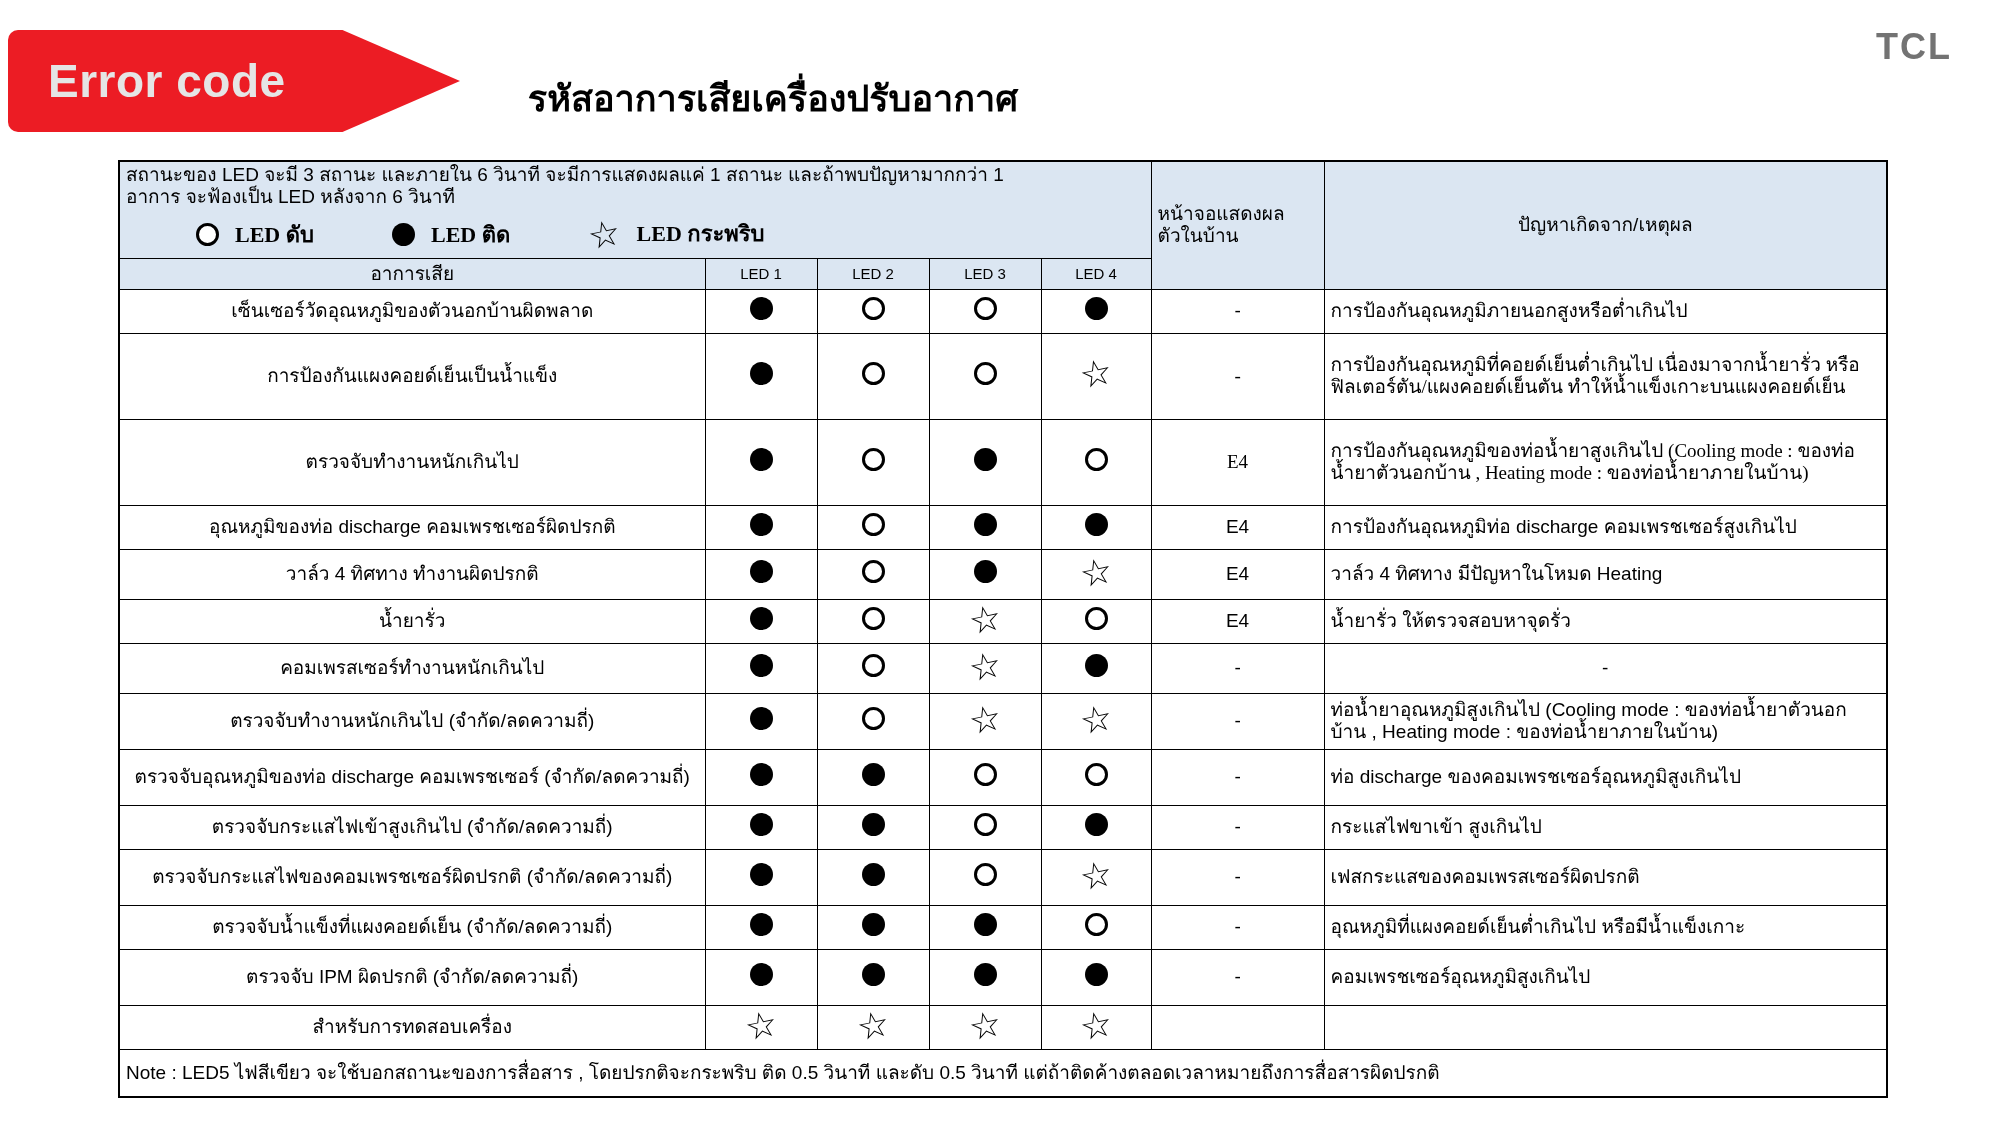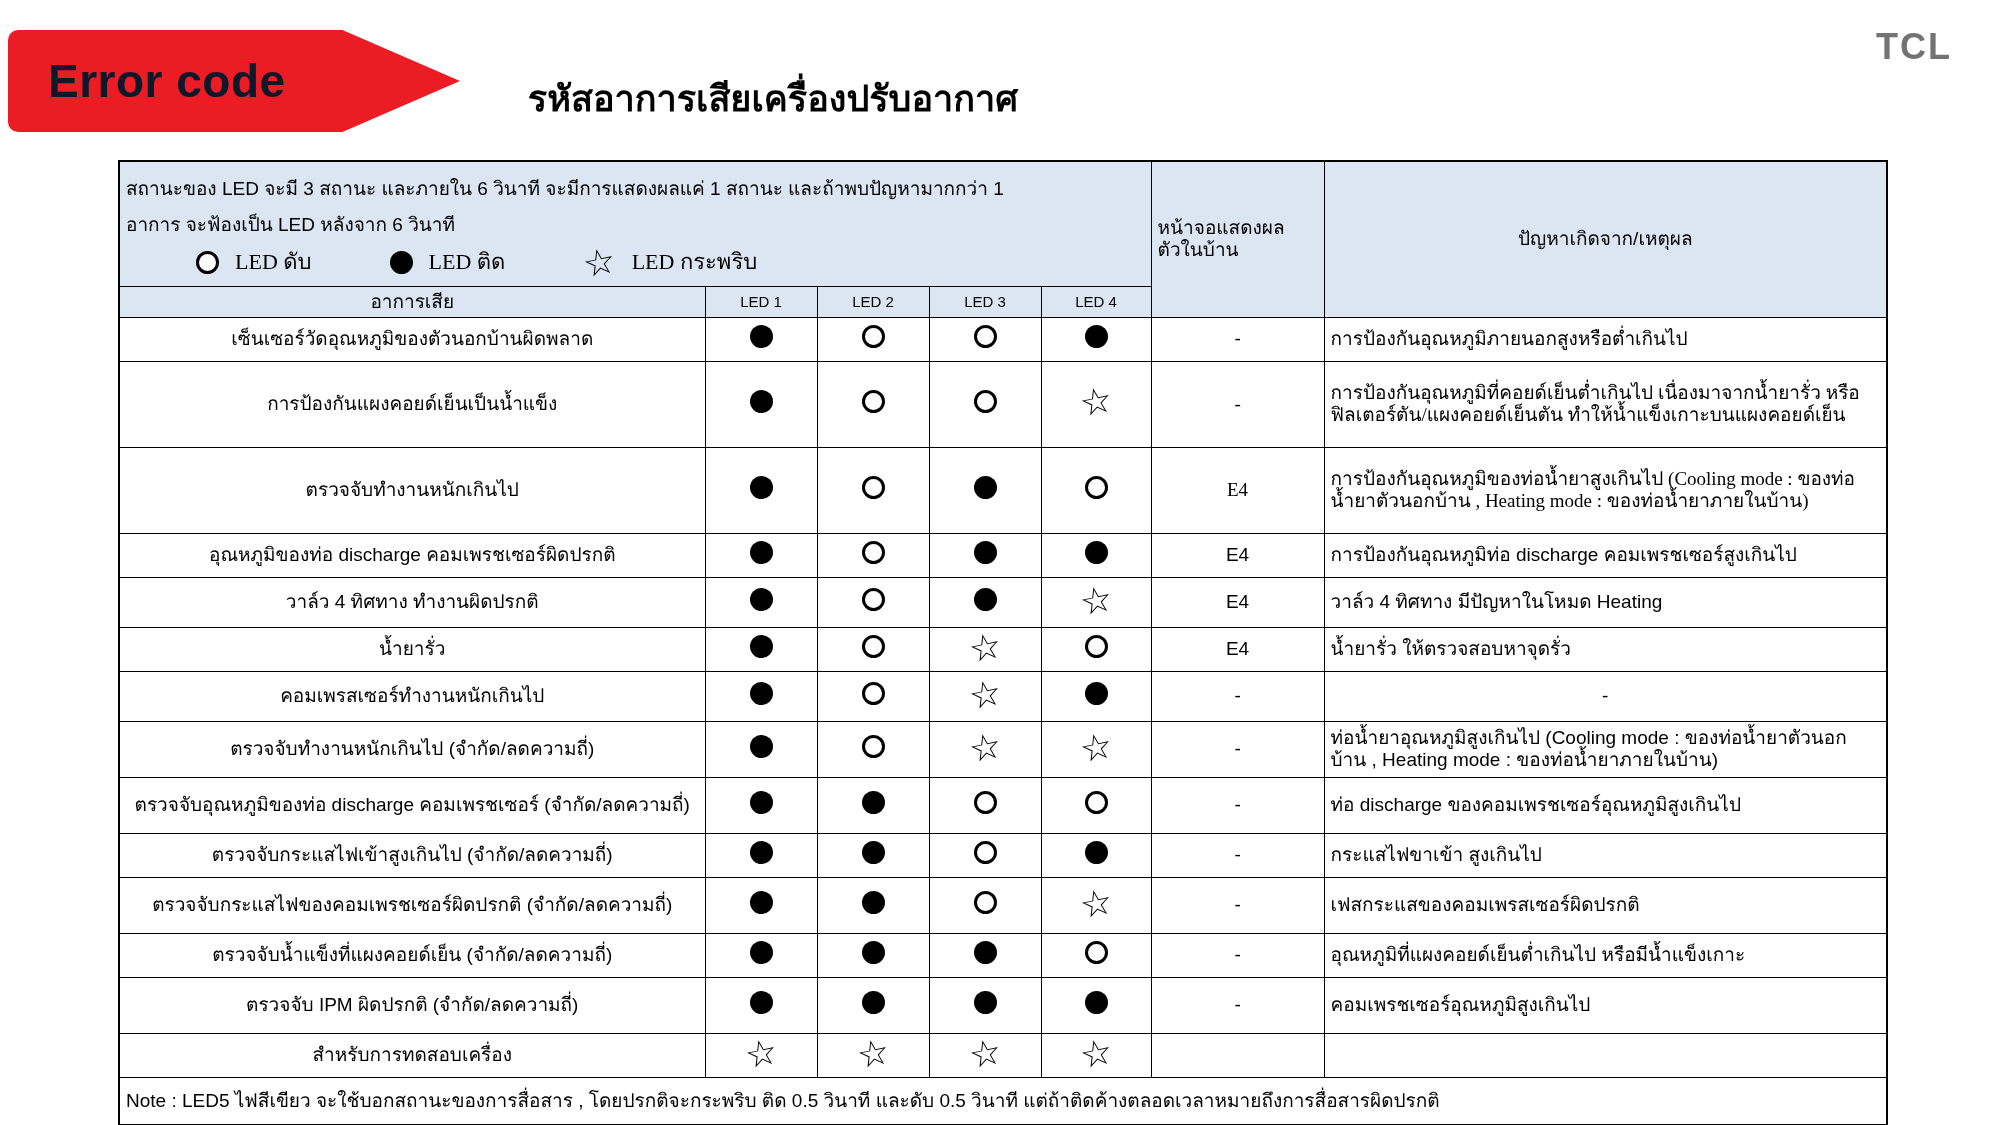--- a/index.html
+++ b/index.html
@@ -8,21 +8,21 @@
     font-family:"Liberation Sans","DejaVu Sans",sans-serif; color:#000;
   }
 
   
   .banner {
     position:absolute; left:8px; top:30px; width:452px; height:102px;
     background:#ec1c24; border-radius:10px 0 0 10px;
     clip-path:polygon(0 0,74% 0,100% 50%,74% 100%,0 100%);
     display:flex; align-items:center;
   }
-  .banner-label { color:#0f172a; font-weight:bold; font-size:46px; padding-left:40px; letter-spacing:0.5px; }
+  .banner-label { color:#e5e5e5; font-weight:bold; font-size:46px; padding-left:40px; letter-spacing:0.5px; }
 
   .page-title {
     position:absolute; left:468px; top:70px; width:610px; text-align:center;
     font-size:36px; font-weight:bold;
   }
 
   .tcl-logo {
     position:absolute; right:48px; top:26px;
     font-size:36px; font-weight:900; color:#737373; letter-spacing:2px;
     font-family:"Liberation Sans",sans-serif;
@@ -30,22 +30,22 @@
 
   
   table.err {
     position:absolute; left:118px; top:160px; width:1770px;
     border-collapse:collapse; table-layout:fixed; border:2px solid #000;
   }
   table.err td { border:1px solid #000; padding:2px 6px; vertical-align:middle; font-size:19px; line-height:1.18; }
 
   .hdr-bg { background:#dbe6f2; }
   .hdr-intro { padding:4px 8px 2px 8px; }
-  .intro-line { font-size:19px;margin-top:14px; }
-  .legend-row { display:flex; align-items:center; margin:12px 0 8px 70px; }
+  .intro-line { font-size:19px; }
+  .legend-row { display:flex; align-items:flex-end; margin:12px 0 8px 70px;font-weight:bold; }
   .legend-item { display:flex; align-items:center; margin-right:78px; }
   .legend-label { font-family:"Liberation Serif","DejaVu Serif",serif; font-size:22px; margin-left:16px; white-space:nowrap; }
 
   .sym { display:inline-block; }
   .sym[data-state="off"]  { width:17px; height:17px; border:3px solid #000; border-radius:50%; background:#fff; }
   .sym[data-state="on"]   { width:23px; height:23px; background:#000; border-radius:50%; }
   .sym[data-state="blink"]{ font-size:36px; line-height:0.75; transform:rotate(-12deg); }
   .sym[data-state="blink"]::before { content:"☆"; }
 
   .hdr-sub td { text-align:center; font-size:19px; height:26px; padding:1px 2px; }

